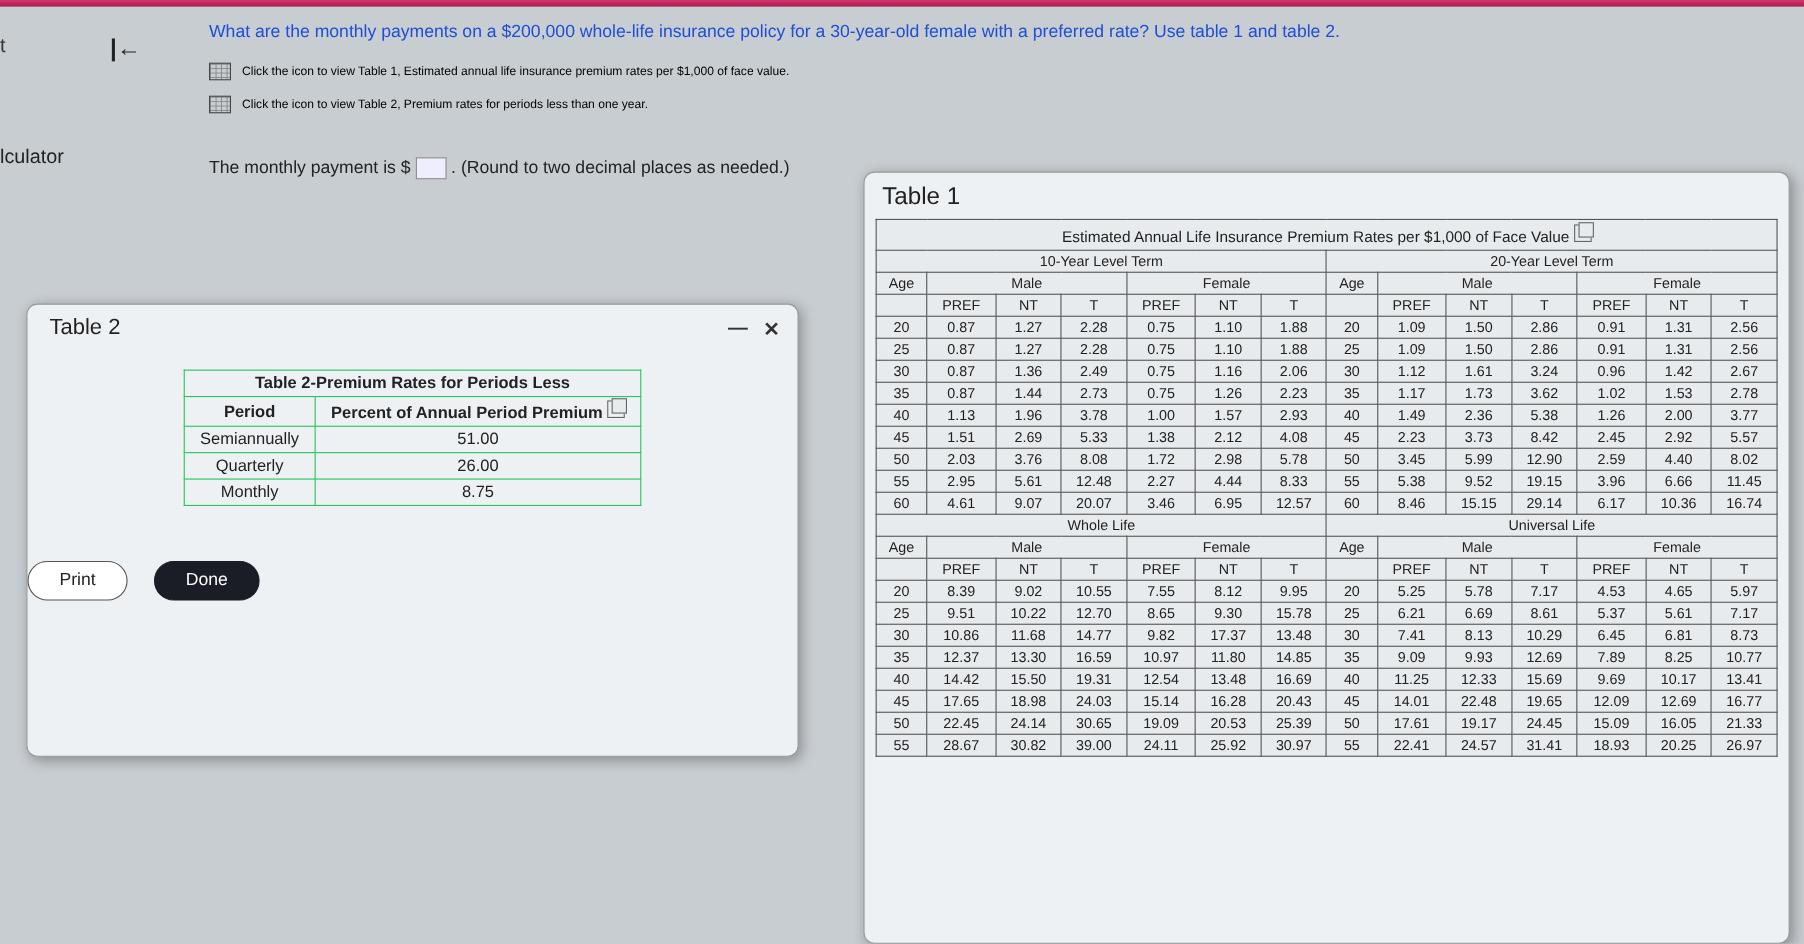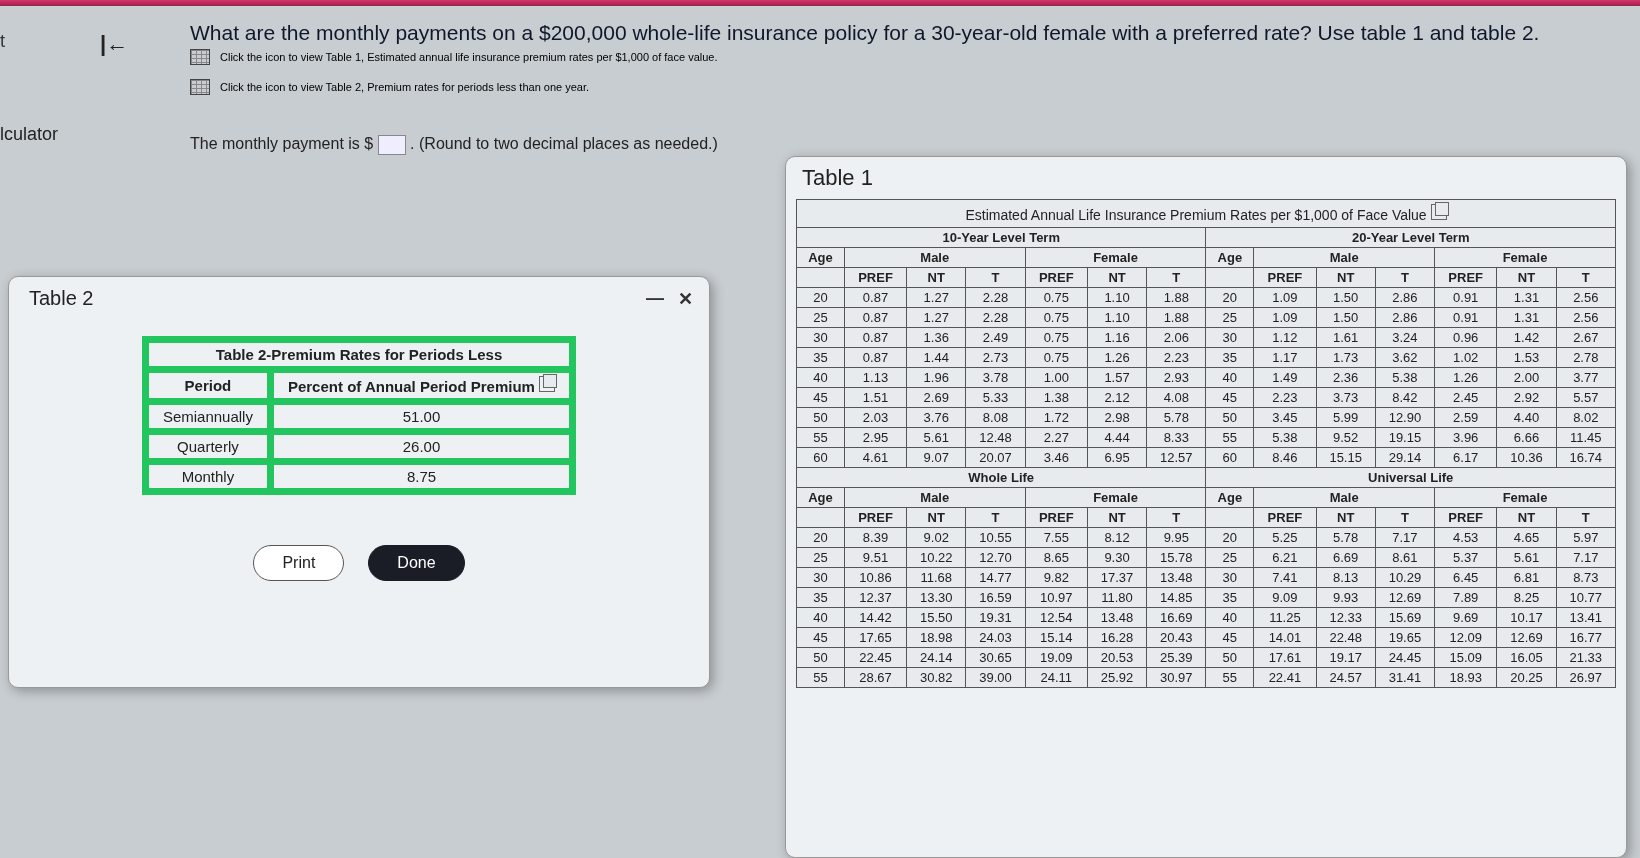--- a/index.html
+++ b/index.html
@@ -2,44 +2,44 @@
 <html><head>
 <meta charset="utf-8">
 <style>
 body{margin:0;font-family:Arial,sans-serif;background:#c8cdd1;font-size:14px;color:#222}
 .page{width:1640px;height:858px;position:relative;overflow:hidden}
 .topbar{height:6px;background:linear-gradient(#d6336c,#a02050)}
 .content{padding:10px 0 0 10px;position:relative}
 .left-edge{position:absolute;left:0;top:25px;font-size:18px;color:#333}
 .collapse-icon{position:absolute;left:100px;top:25px;font-size:22px;font-weight:bold;color:#222}
 .question-area{margin-left:180px;padding-top:5px;padding-right:20px}
-.question-text{font-size:21px;color:#0f172a;margin-bottom:4px}
+.question-text{font-size:16px;color:#1d4ed8;margin-bottom:18px}
 .table-link{display:flex;align-items:center;gap:10px;font-size:11px;color:#000000;margin-bottom:14px}
 .grid-icon{display:inline-block;width:18px;height:14px;border:1px solid #444;background:linear-gradient(#888 1px,transparent 1px) 0 0/100% 4px,linear-gradient(90deg,#888 1px,transparent 1px) 0 0/5px 100%}
 .answer-line{margin-top:40px;font-size:16px}
 .answer-input{display:inline-block;width:26px;height:18px;border:1px solid #888;background:#eef;vertical-align:middle}
 .modal{position:absolute;background:#eef1f4;border:1px solid #999;border-radius:10px;box-shadow:3px 3px 12px rgba(0,0,0,0.3)}
 .modal-header{display:flex;justify-content:space-between;align-items:center;padding:10px 16px 6px 20px}
 .modal-title{font-size:20px;color:#222}
 .modal-ctrls{display:flex;gap:14px;font-size:18px;color:#333;font-weight:bold}
-.modal2{left:8px;top:270px;width:700px;height:410px}
+.modal2{left:24px;top:270px;width:700px;height:410px}
 .tbl{border-collapse:collapse;margin:20px auto 0 auto}
-.tbl td,.tbl th{border:7px solid #22c55e;padding:3px 14px;font-size:15px;text-align:center;background:#eef1f4}
+.tbl td,.tbl th{border:1px solid #22c55e;padding:3px 14px;font-size:15px;text-align:center;background:#eef1f4}
 .tbl .hdr{font-weight:bold}
-.modal-footer{display:flex;justify-content:center;gap:24px;margin-top:50px}
+.modal-footer{display:flex;justify-content:flex-start;gap:24px;margin-top:50px}
 .btn{padding:8px 28px;border-radius:22px;font-size:16px;cursor:pointer}
 .btn-print{background:#fff;border:1.5px solid #555;color:#222}
 .btn-done{background:#1a1d26;color:#fff;border:1.5px solid #1a1d26}
 .modal1{left:785px;top:150px;width:840px;height:690px;padding-bottom:10px}
 .modal1 .modal-title{margin:8px 0 8px 16px;font-size:22px}
 .t1wrap{padding:0 10px}
 .t1{border-collapse:collapse;width:100%;font-size:13px}
 .t1 td,.t1 th{border:1px solid #555;padding:2px 4px;text-align:center;background:#e8ebee}
 .t1 .cap{font-size:14px;padding:4px}
-.t1 .sec{font-weight:bold}
+.t1 .sec{font-weight:normal}
 .calc-label{position:absolute;left:0;bottom:10px;font-size:18px;color:#222}
 .copy-icon{display:inline-block;width:14px;height:14px;border:1px solid #666;position:relative}
 .copy-icon::after{content:"";position:absolute;left:3px;top:-3px;width:12px;height:12px;border:1px solid #666;background:#e8ebee}
 </style>
 </head>
 <body>
 
 <div class="page">
   <div class="topbar"></div>
   <div class="content">

